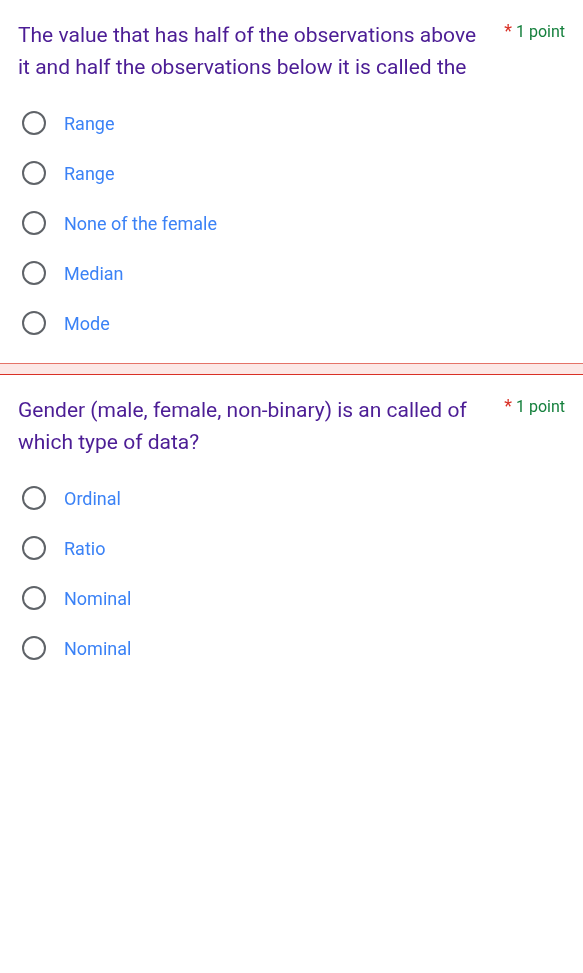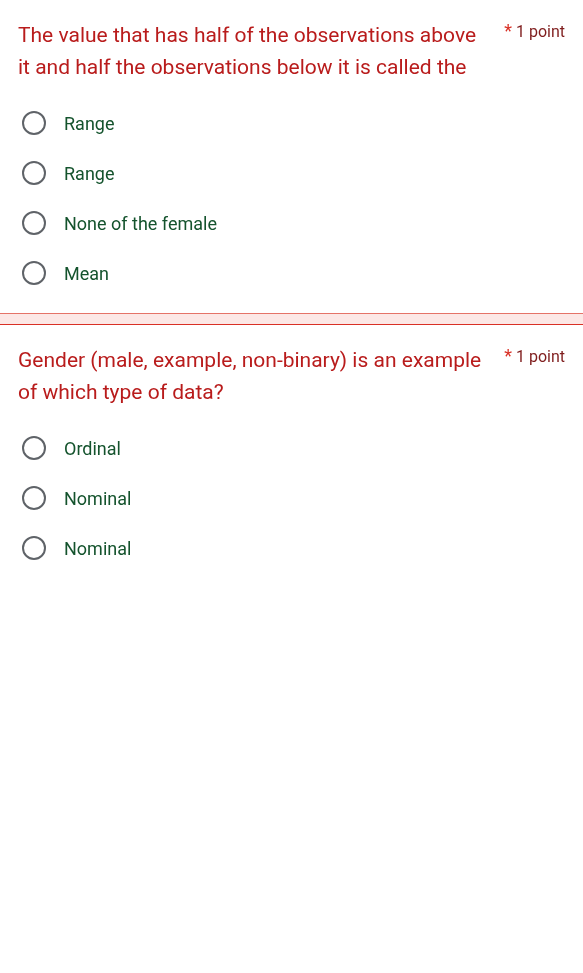--- a/index.html
+++ b/index.html
@@ -20,38 +20,38 @@
     .question-header {
       display: flex;
       align-items: flex-start;
       gap: 12px;
       margin-bottom: 28px;
     }
     .question-text {
       flex: 1;
       font-size: 21px;
       line-height: 1.5;
-      color: #b91c1c;
+      color: #4c1d95;
       font-weight: 400;
     }
     .points-wrap {
       white-space: nowrap;
       display: flex;
       align-items: baseline;
       gap: 4px;
       padding-top: 2px;
     }
     .asterisk {
       color: #d93025;
       font-size: 18px;
       line-height: 1;
     }
     .points {
       font-size: 16px;
-      color: #7f1d1d;
+      color: #15803d;
     }
     .options {
       display: flex;
       flex-direction: column;
       gap: 26px;
       padding-left: 4px;
     }
     .option {
       display: flex;
       align-items: center;
@@ -60,21 +60,21 @@
     }
     .radio-circle {
       width: 24px;
       height: 24px;
       border: 2.4px solid #5f6368;
       border-radius: 50%;
       flex-shrink: 0;
     }
     .option-label {
       font-size: 18px;
-      color: #14532d;
+      color: #3b82f6;
     }
     .divider {
       height: 12px;
       background: #fce8e6;
       border-top: 1px solid #e57368;
       border-bottom: 1px solid #d93025;
     }
   </style>
 </head>
 <body>
@@ -95,39 +95,47 @@
     <div class="option">
       <span class="radio-circle"></span>
       <span class="option-label">Range</span>
     </div>
     <div class="option">
       <span class="radio-circle"></span>
       <span class="option-label">None of the female</span>
     </div>
     <div class="option">
       <span class="radio-circle"></span>
-      <span class="option-label">Mean</span>
+      <span class="option-label">Median</span>
+    </div>
+    <div class="option">
+      <span class="radio-circle"></span>
+      <span class="option-label">Mode</span>
     </div>
   </div>
 </div>
 
 <div class="divider"></div>
 
 <div class="question-card">
   <div class="question-header">
-    <div class="question-text">Gender (male, example, non-binary) is an example of which type of data?</div>
+    <div class="question-text">Gender (male, female, non-binary) is an called of which type of data?</div>
     <div class="points-wrap">
       <span class="asterisk">*</span>
       <span class="points">1 point</span>
     </div>
   </div>
   <div class="options">
     <div class="option">
       <span class="radio-circle"></span>
       <span class="option-label">Ordinal</span>
+    </div>
+    <div class="option">
+      <span class="radio-circle"></span>
+      <span class="option-label">Ratio</span>
     </div>
     <div class="option">
       <span class="radio-circle"></span>
       <span class="option-label">Nominal</span>
     </div>
     <div class="option">
       <span class="radio-circle"></span>
       <span class="option-label">Nominal</span>
     </div>
   </div>

